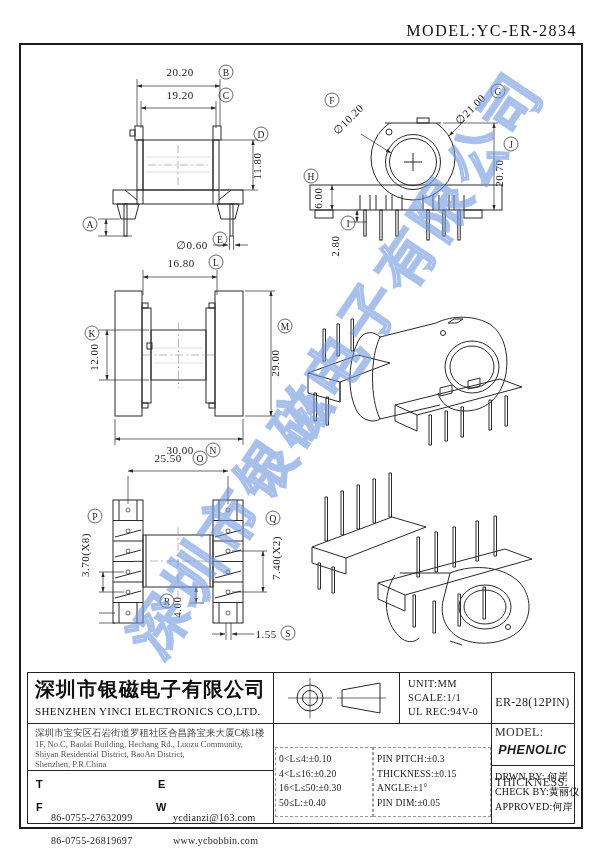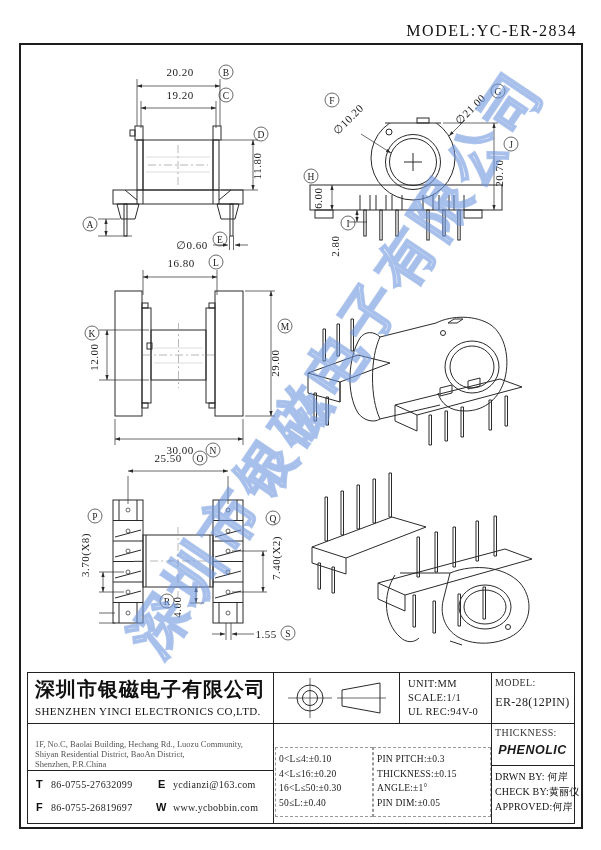--- a/index.html
+++ b/index.html
@@ -22,23 +22,23 @@
   
   .tb{position:absolute;left:27px;top:672px;width:546px;height:150px;border:1.6px solid #222;z-index:4;background:rgba(255,255,255,0.0);}
   .tb .vline,.tb .hline{position:absolute;background:#222;}
   .tb .vline{width:1px;} .tb .hline{height:1px;}
   .tb .txt{position:absolute;white-space:nowrap;}
   .cn-name{font-weight:bold;font-size:20px;letter-spacing:1px;color:#111;}
   .en-name{font-size:11px;letter-spacing:.4px;color:#111;font-family:Liberation Serif, serif;}
   .addr-cn{font-size:9.5px;color:#444;}
   .addr-en{font-size:8.5px;color:#555;}
   .contact-k{font-family:"Liberation Sans","DejaVu Sans",sans-serif;font-weight:bold;font-size:11px;color:#111;}
-  .contact-v{font-size:10px;letter-spacing:.3px;color:#222;}
+  .contact-v{font-size:10px;letter-spacing:.3px;color:#222;margin-top:33px;}
   .cad{font-size:10.5px;letter-spacing:.4px;color:#1a1a1a;}
-  .small-lab{font-size:10px;letter-spacing:.4px;color:#333;}
+  .small-lab{font-size:12px;letter-spacing:.4px;color:#333;margin-top:48px;}
   .tolbox{position:absolute;border:1px dashed #999;font-size:9.5px;color:#1a1a1a;
           padding:4px 3px;line-height:14.5px;letter-spacing:.2px;}
   .phen{font-family:"Liberation Sans","DejaVu Sans",sans-serif;font-weight:bold;font-size:12.5px;letter-spacing:.5px;font-style:italic;}
   .sign{font-size:10px;letter-spacing:.2px;color:#111;}
 </style>
 </head>
 <body>
 
 <div id="page">
 
@@ -401,20 +401,21 @@
     <div class="vline" style="left:245px;top:0;height:150px"></div>
     <div class="vline" style="left:463px;top:0;height:150px"></div>
     <div class="vline" style="left:371px;top:0;height:50px"></div>
     <div class="hline" style="left:0;top:50px;width:463px"></div>
     <div class="hline" style="left:0;top:97px;width:245px"></div>
     <div class="hline" style="left:463px;top:50px;width:83px"></div>
     <div class="hline" style="left:463px;top:92px;width:83px"></div>
 
     <div class="txt cn-name" style="left:7px;top:3px">深圳市银磁电子有限公司</div>
     <div class="txt en-name" style="left:7px;top:32px">SHENZHEN YINCI ELECTRONICS CO,LTD.</div>
+    <div class="txt addr-cn" style="left:7px;top:54px">深圳市宝安区石岩街道罗租社区合昌路宝来大厦C栋1楼</div>
     <div class="txt addr-en" style="left:7px;top:66px">1F, No.C, Baolai Building, Hechang Rd., Luozu Community,</div>
     <div class="txt addr-en" style="left:7px;top:76px">Shiyan Residential District, BaoAn District,</div>
     <div class="txt addr-en" style="left:7px;top:86px">Shenzhen, P.R.China</div>
     <div class="txt contact-k" style="left:8px;top:105px">T</div>
     <div class="txt contact-v" style="left:23px;top:106px">86-0755-27632099</div>
     <div class="txt contact-k" style="left:130px;top:105px">E</div>
     <div class="txt contact-v" style="left:145px;top:106px">ycdianzi@163.com</div>
     <div class="txt contact-k" style="left:8px;top:128px">F</div>
     <div class="txt contact-v" style="left:23px;top:129px">86-0755-26819697</div>
     <div class="txt contact-k" style="left:128px;top:128px">W</div>

